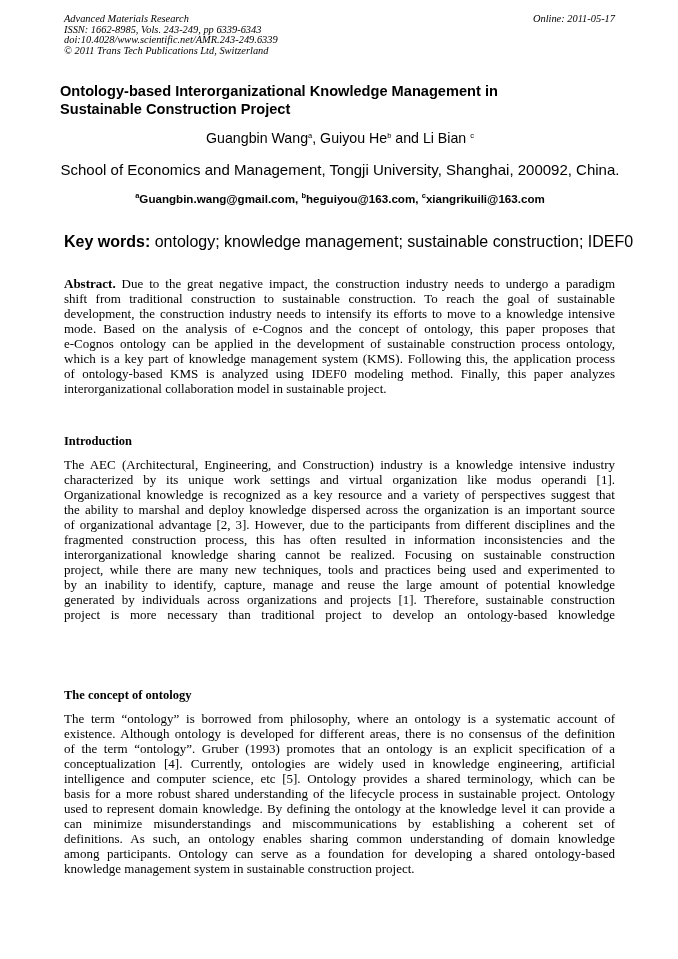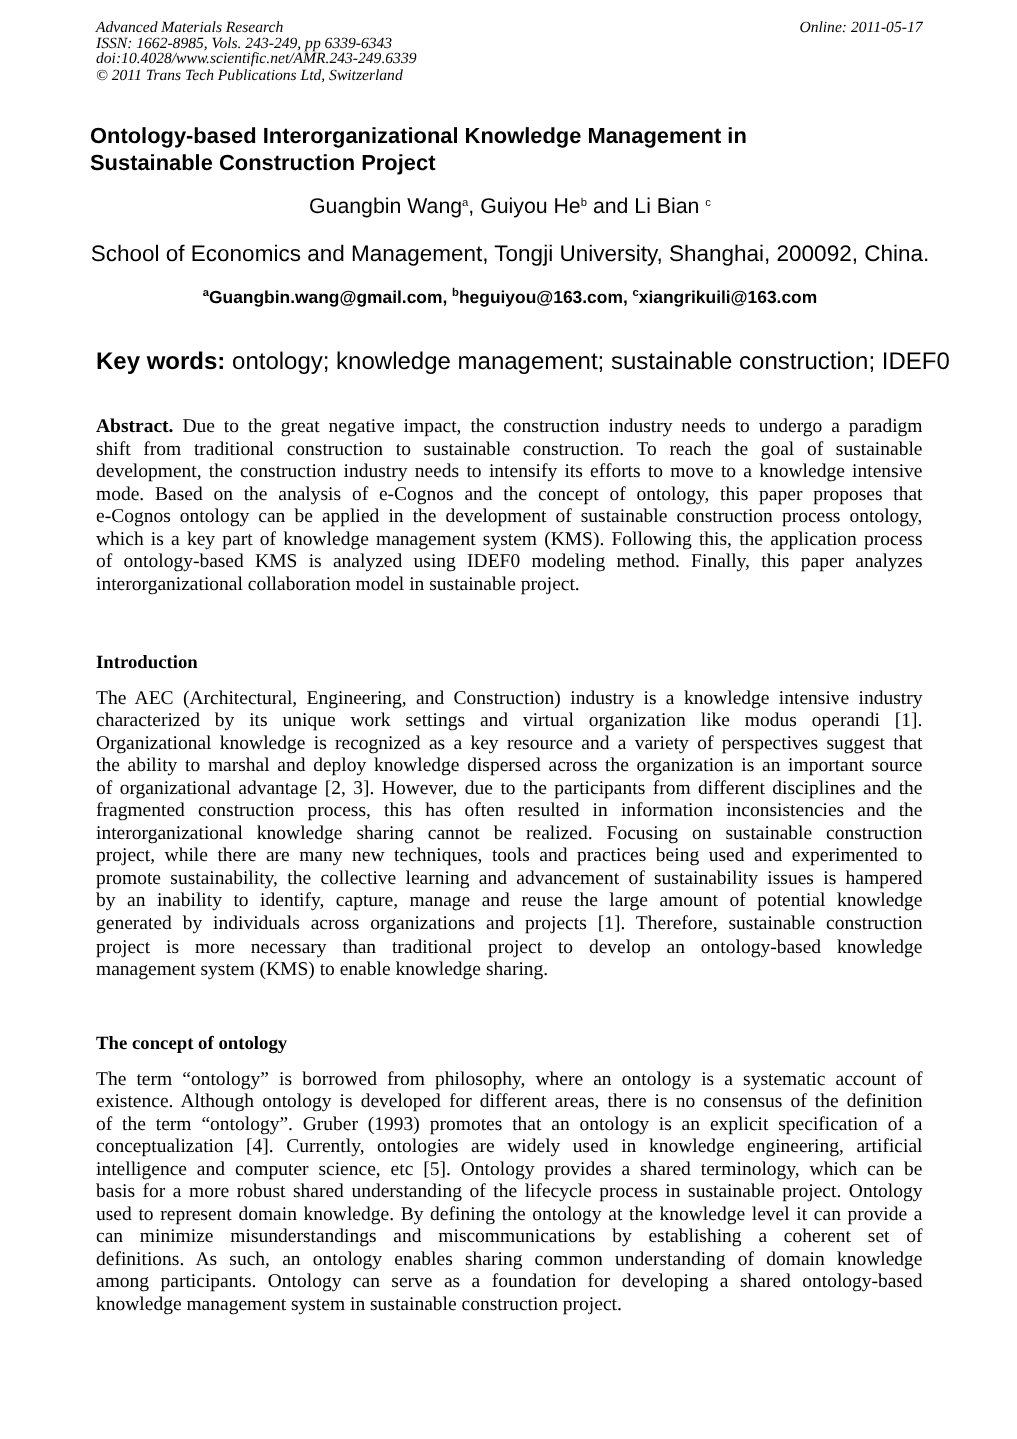--- a/index.html
+++ b/index.html
@@ -66,25 +66,23 @@
   <div class="heading" style="top:434px;">Introduction</div>
   <div class="block" style="top:457px;">
     <span class="line">The AEC (Architectural, Engineering, and Construction) industry is a knowledge intensive industry</span>
     <span class="line">characterized by its unique work settings and virtual organization like modus operandi [1].</span>
     <span class="line">Organizational knowledge is recognized as a key resource and a variety of perspectives suggest that</span>
     <span class="line">the ability to marshal and deploy knowledge dispersed across the organization is an important source</span>
     <span class="line">of organizational advantage [2, 3]. However, due to the participants from different disciplines and the</span>
     <span class="line">fragmented construction process, this has often resulted in information inconsistencies and the</span>
     <span class="line">interorganizational knowledge sharing cannot be realized. Focusing on sustainable  construction</span>
     <span class="line">project, while there are many new techniques, tools and practices being used and experimented to</span>
-    <span class="line">promote sustainability, the collective learning and advancement of sustainability issues is hampered</span>
     <span class="line">by an inability to identify, capture, manage and reuse the large amount of potential knowledge</span>
     <span class="line">generated by individuals across organizations and projects [1]. Therefore, sustainable construction</span>
     <span class="line">project is more necessary than traditional project to develop an ontology-based knowledge</span>
-    <span class="line last">management system (KMS) to enable knowledge sharing.</span>
   </div>
 
   <div class="heading" style="top:688px;">The concept of ontology</div>
   <div class="block" style="top:711px;">
     <span class="line">The term “ontology” is borrowed from philosophy, where an ontology is a systematic account of</span>
     <span class="line">existence. Although ontology is developed for different areas, there is no consensus of the definition</span>
     <span class="line">of the term “ontology”. Gruber (1993) promotes that an ontology is an explicit specification of a</span>
     <span class="line">conceptualization [4]. Currently, ontologies are widely used in knowledge engineering, artificial</span>
     <span class="line">intelligence and computer science, etc [5]. Ontology provides a shared terminology, which can be</span>
     <span class="line">basis for a more robust shared understanding of the lifecycle process in sustainable project. Ontology</span>

